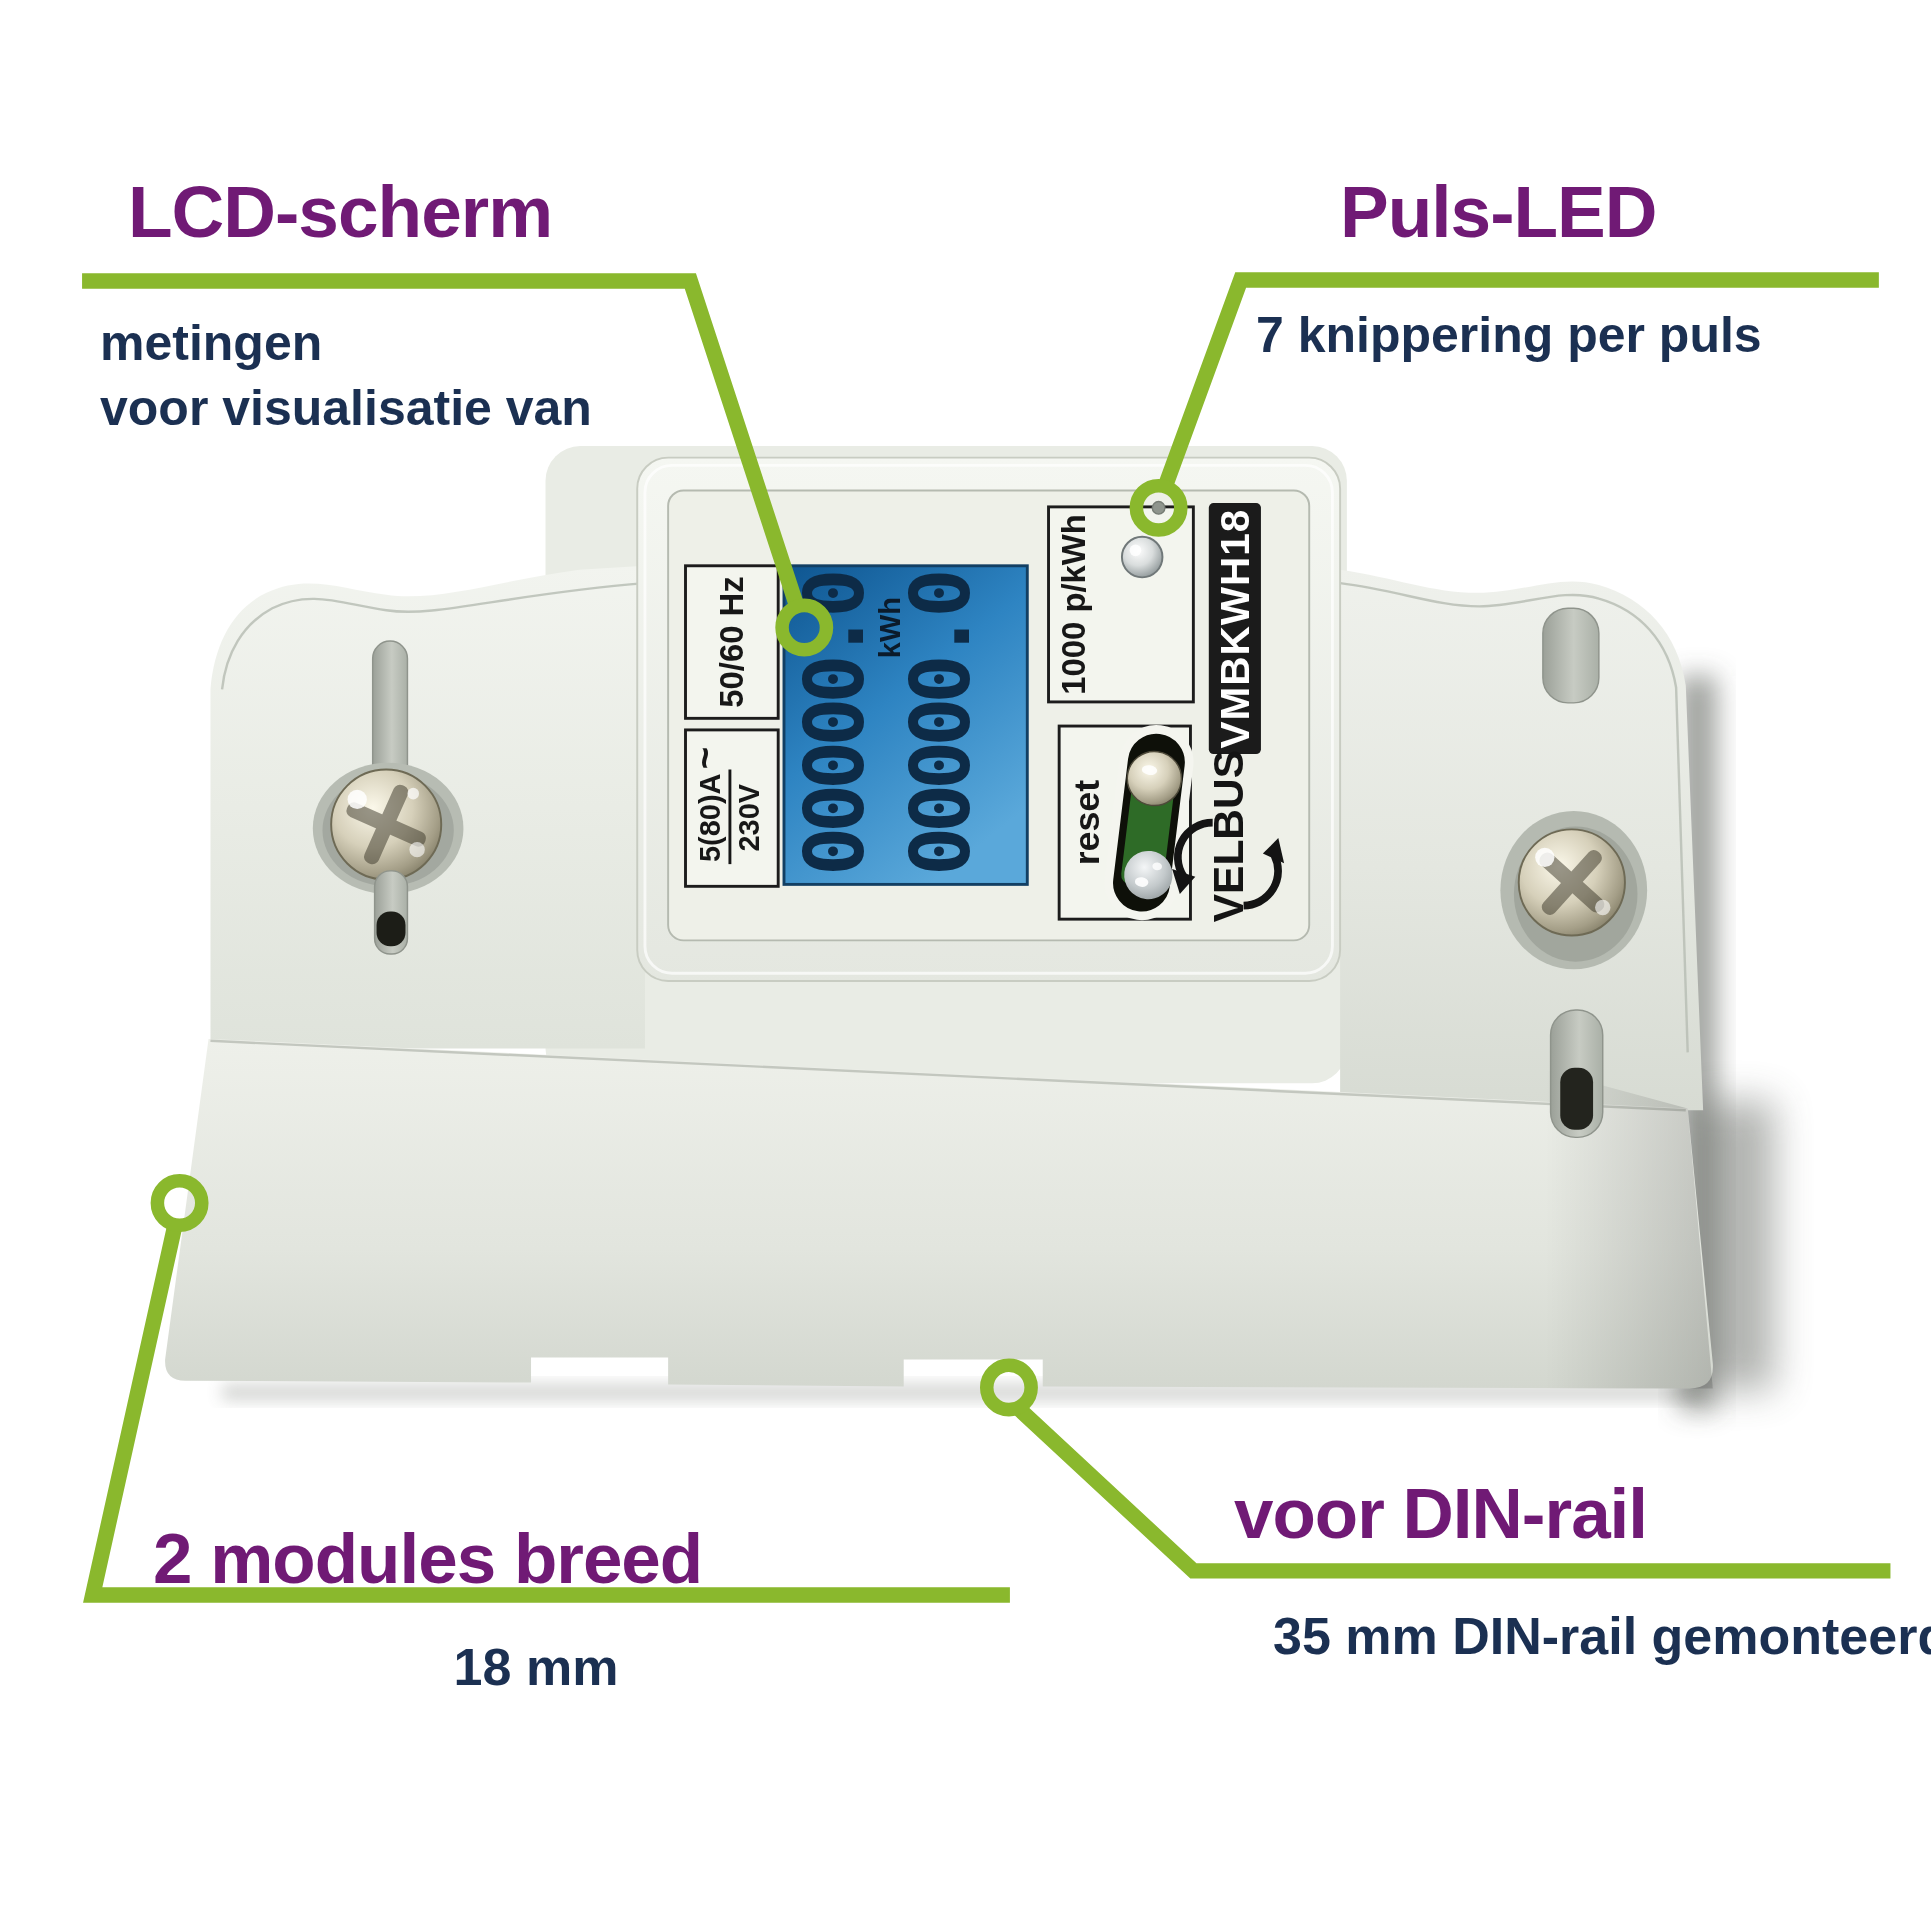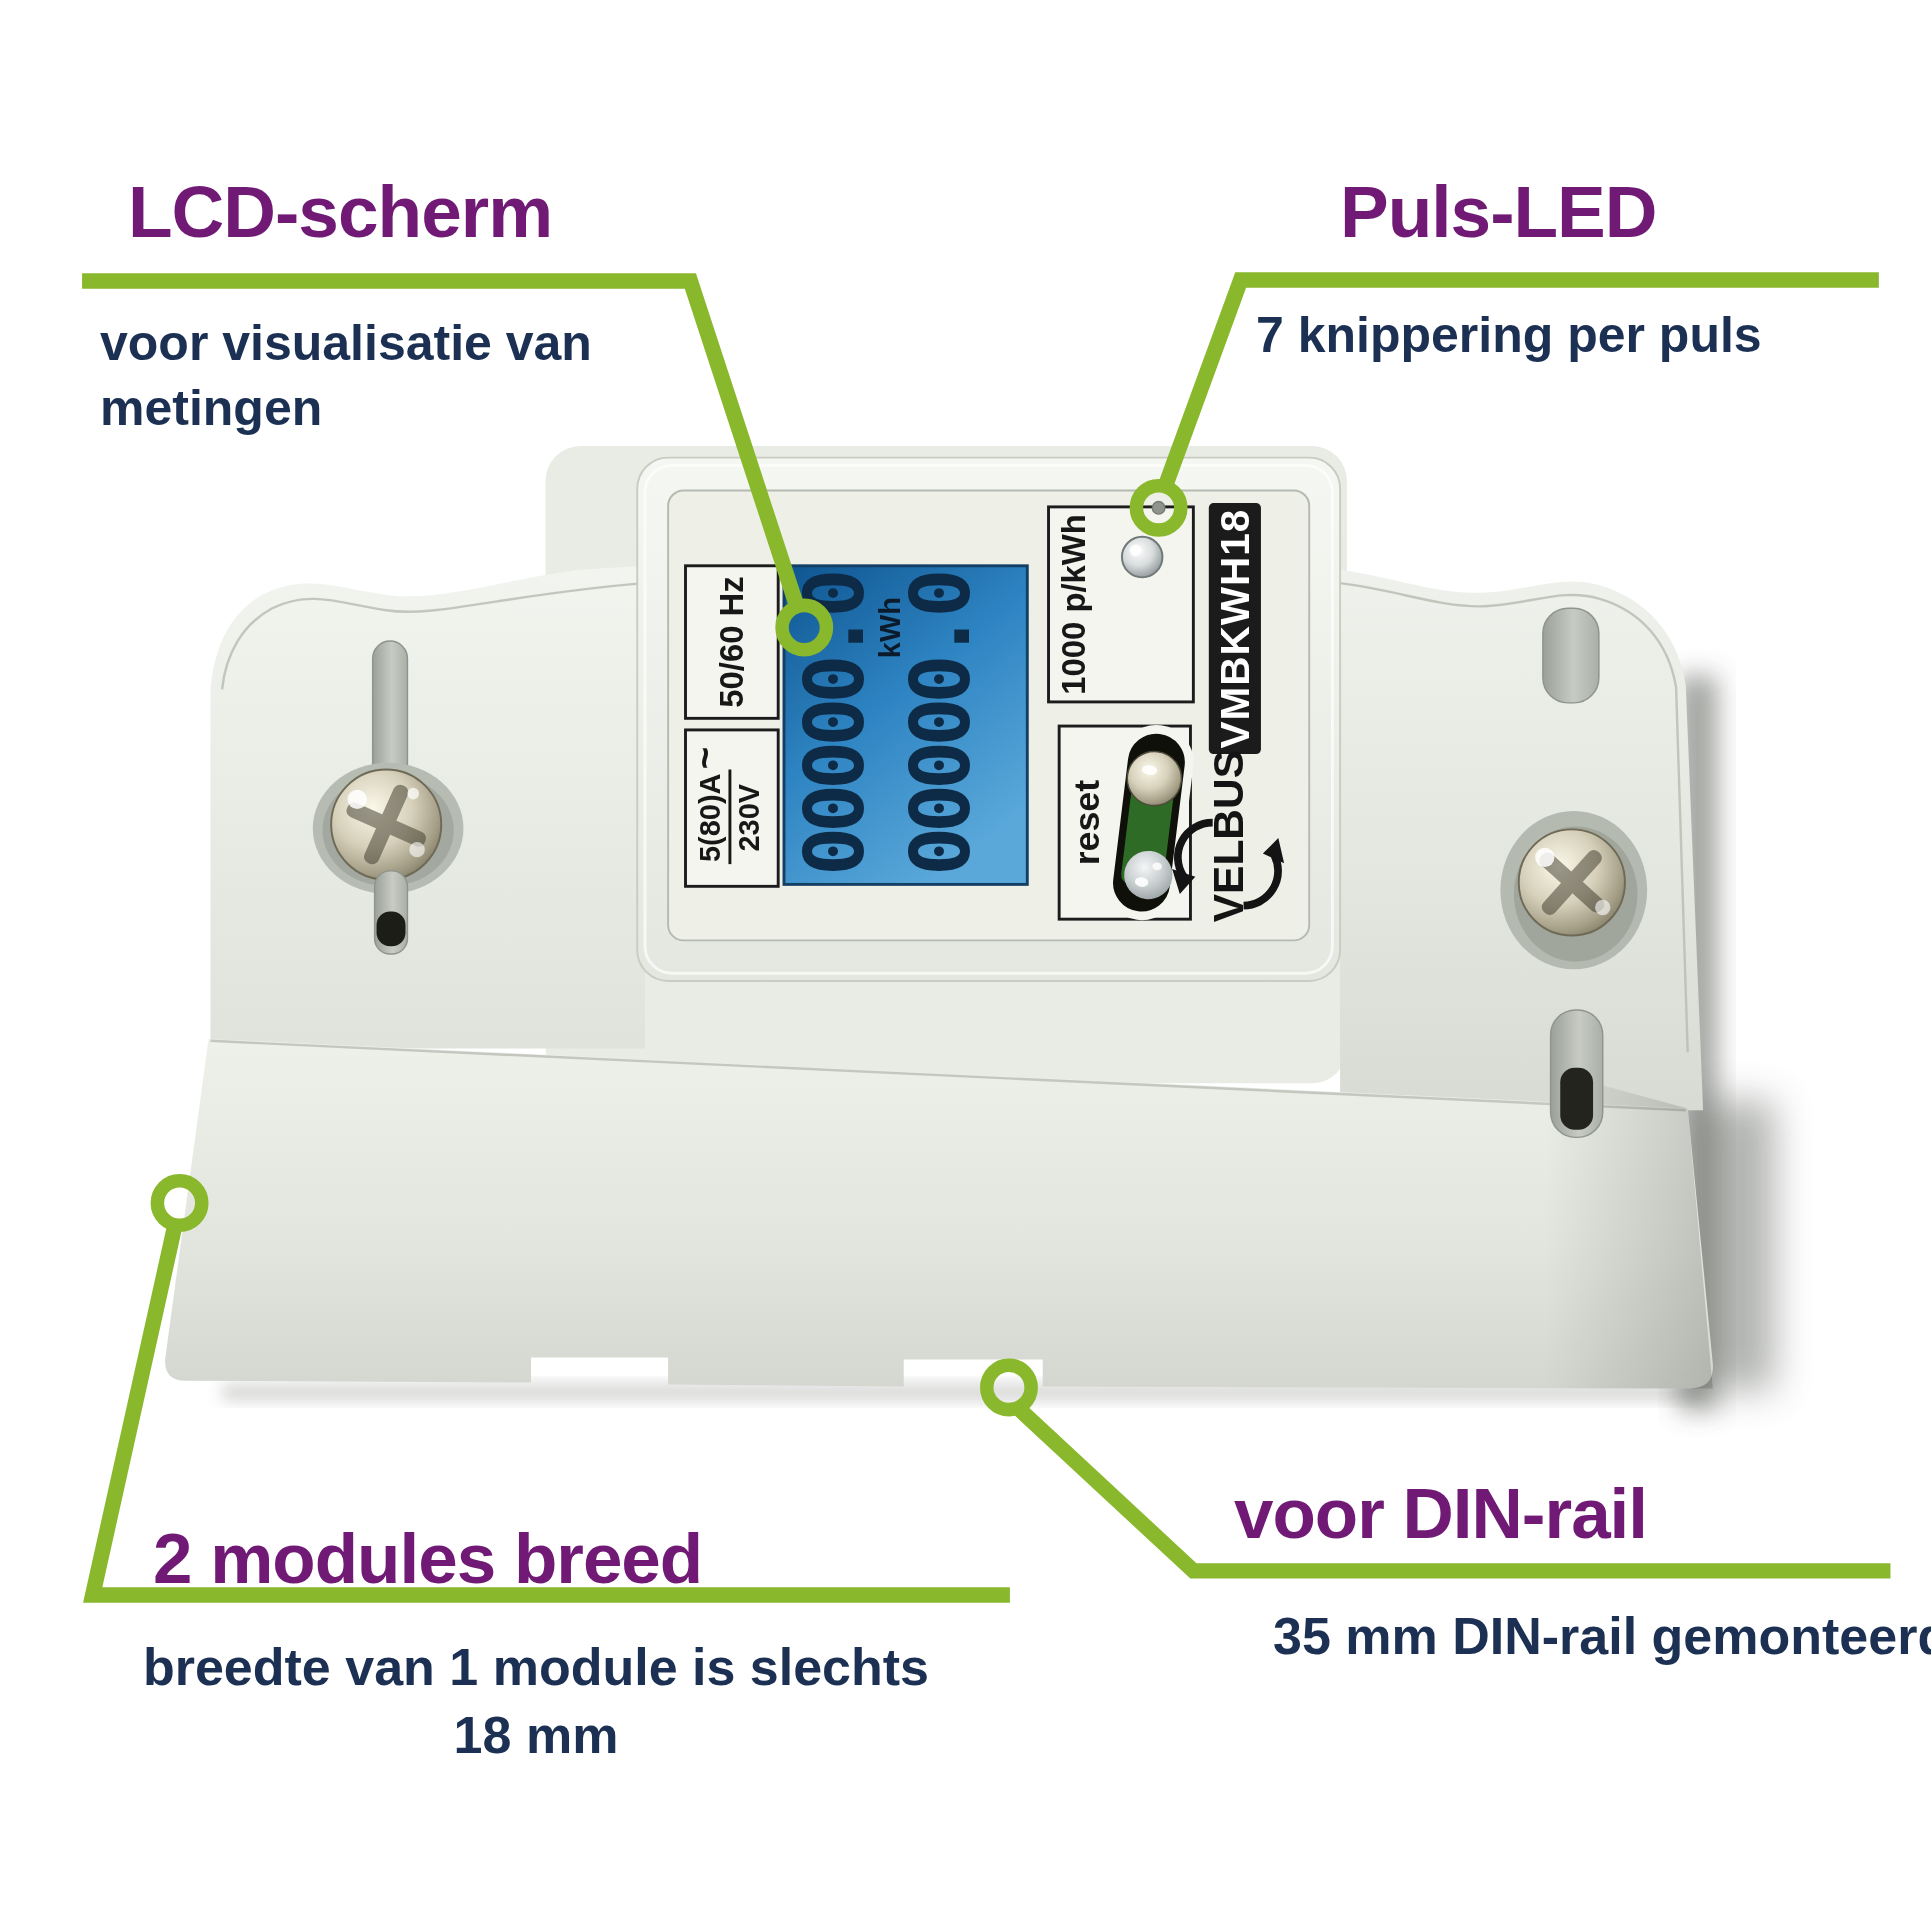--- a/index.html
+++ b/index.html
@@ -221,30 +221,29 @@
       <circle cx="1200" cy="526" r="23" stroke-width="14"></circle>
       <path d="M1046,1652 L96,1652 L181,1270" stroke-width="16"></path>
       <circle cx="186" cy="1246" r="23" stroke-width="14"></circle>
       <path d="M1958,1627 L1236,1627 L1054,1458" stroke-width="16"></path>
       <circle cx="1045" cy="1437" r="23" stroke-width="14"></circle>
     </g>
   </svg>
 
   <div class="hd" style="left:128px;top:170px;">LCD-scherm</div>
   <div class="sub" style="left:100px;top:311px;">
+    <span class="ln">metingen</span>
     <span class="ln">voor visualisatie van</span>
-    <span class="ln">metingen</span>
   </div>
 
   <div class="hd" style="left:1340px;top:170px;">Puls-LED</div>
   <div class="sub" style="left:1256px;top:303px;">7 knippering per puls</div>
 
   <div class="hd hd-sm" style="left:153px;top:1495px;margin-top:23px;">2 modules breed</div>
   <div class="sub sub-b center" style="left:82px;top:1634px;width:908px;">
-    <span class="ln">breedte van 1 module is slechts</span>
     <span class="ln">18 mm</span>
   </div>
 
   <div class="hd hd-sm" style="left:1234px;top:1473px;">voor DIN-rail</div>
   <div class="sub sub-b" style="left:1273px;top:1603px;">35 mm DIN-rail gemonteerd</div>
 
 </div>
 
 
 </body></html>

